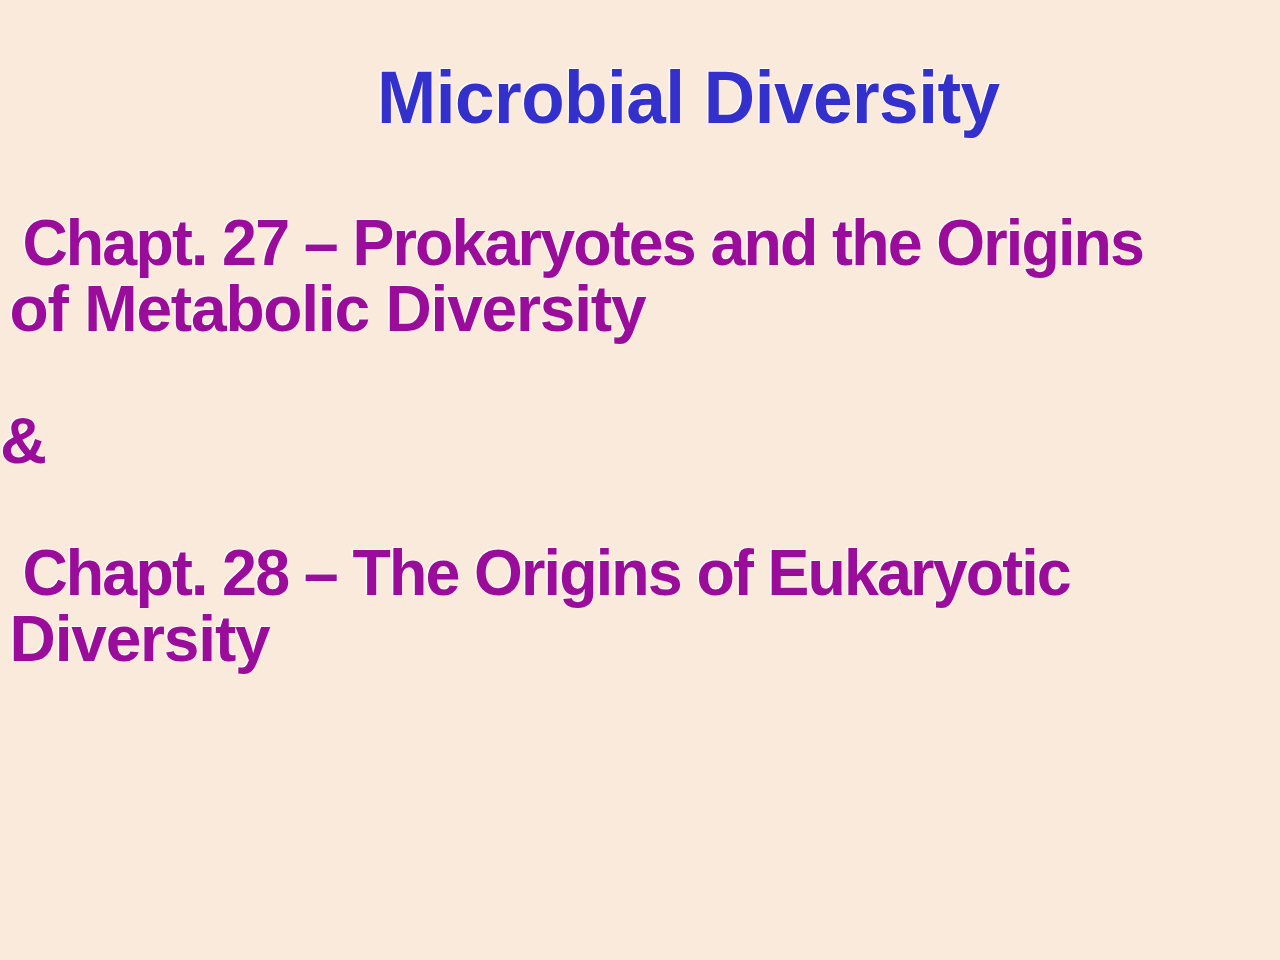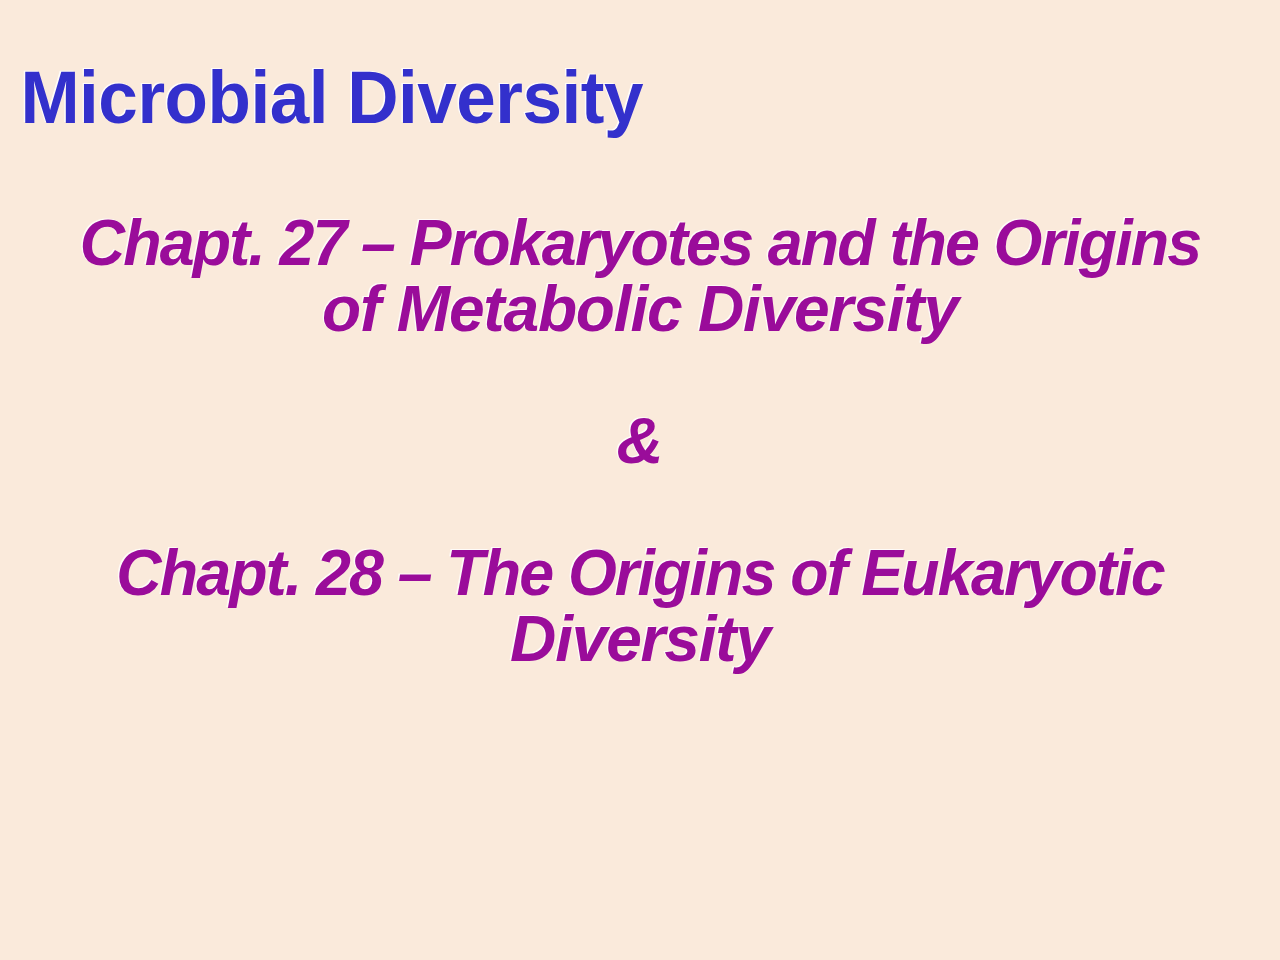--- a/index.html
+++ b/index.html
@@ -22,21 +22,21 @@
     box-sizing: border-box;
     overflow: hidden;
   }
 
   
   #title-block {
     position: absolute;
     left: 0;
     top: 60px;
     width: 1020px;
-    text-align: left;
+    text-align: right;
   }
 
   #slide-title {
     display: block;
     font-family: "Liberation Sans", "DejaVu Sans", sans-serif;
     font-weight: bold;
     font-size: 74px;
     line-height: 1.04;
     letter-spacing: -0.5px;
     color: #3330cc;
@@ -45,22 +45,20 @@
     transform-origin: center center;
     white-space: nowrap;
   }
 
   
   #body-block {
     position: absolute;
     left: 0;
     top: 210px;
     width: 1280px;
-    text-align: center;
-    font-style: italic;
   }
 
   .body-line {
     display: block;
     font-family: "Liberation Sans", "DejaVu Sans", sans-serif;
     font-weight: bold;
     font-size: 65px;
     line-height: 66px;
     letter-spacing: -1.2px;
     color: #9a0c9a;

